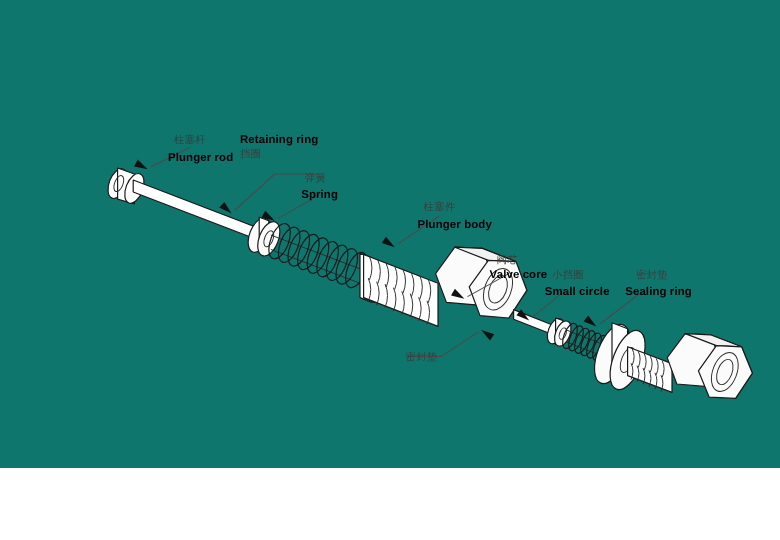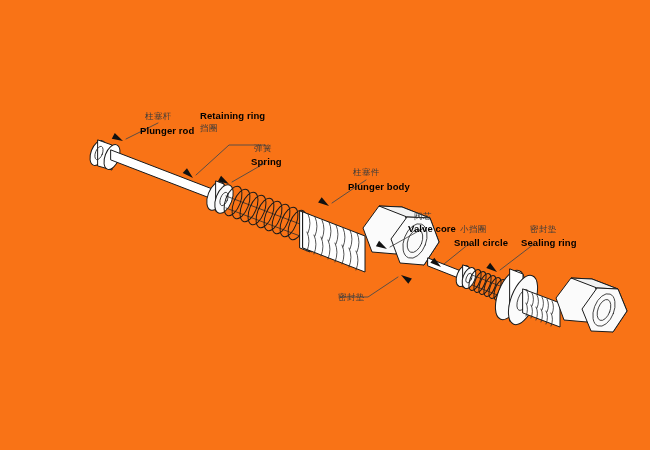--- a/index.html
+++ b/index.html
@@ -7,22 +7,22 @@
     margin: 0;
     padding: 0;
     background: #ffffff;
   }
   body {
     font-family: "Liberation Sans", "DejaVu Sans", sans-serif;
   }
   #diagram-root {
     position: relative;
     width: 650px;
-    height: 450px;
-    background: #f97316;
+    height: 390px;
+    background: #0f766e;
     overflow: hidden;
   }
   #diagram-svg {
     position: absolute;
     left: 0;
     top: 0;
     width: 650px;
     height: 450px;
     display: block;
   }

